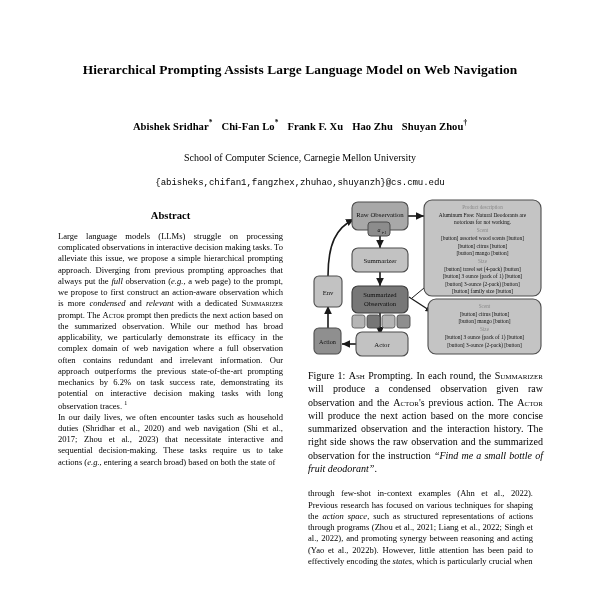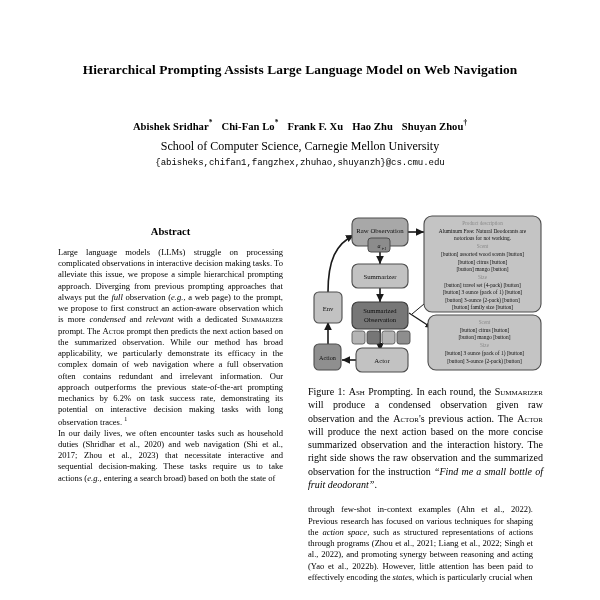--- a/index.html
+++ b/index.html
@@ -29,33 +29,33 @@
   }
   .authors{
     margin-top:39px;
     font-size:10.6px;
     font-weight:bold;
     letter-spacing:.05px;
   }
   .authors .sep{display:inline-block;width:9px;}
   .sup{font-size:7.4px;vertical-align:super;font-weight:bold;}
   .affil{
-    margin-top:8px;
-    font-size:12px;
+    margin-top:21px;
+    font-size:10px;
   }
   .email{
-    margin-top:3px;
+    margin-top:14px;
     font-size:9.1px;
     font-family:"Liberation Mono", monospace;
     letter-spacing:-0.1px;
   }
   
   .columns{
     position:absolute;
-    left:0;top:204px;
+    left:0;top:188px;
     width:600px;
     display:flex;
     gap:25px;
     padding:0 58px;
     box-sizing:border-box;
   }
   .col{width:225px;}
   .abstract-head{
     text-align:center;
     font-size:10.6px;

